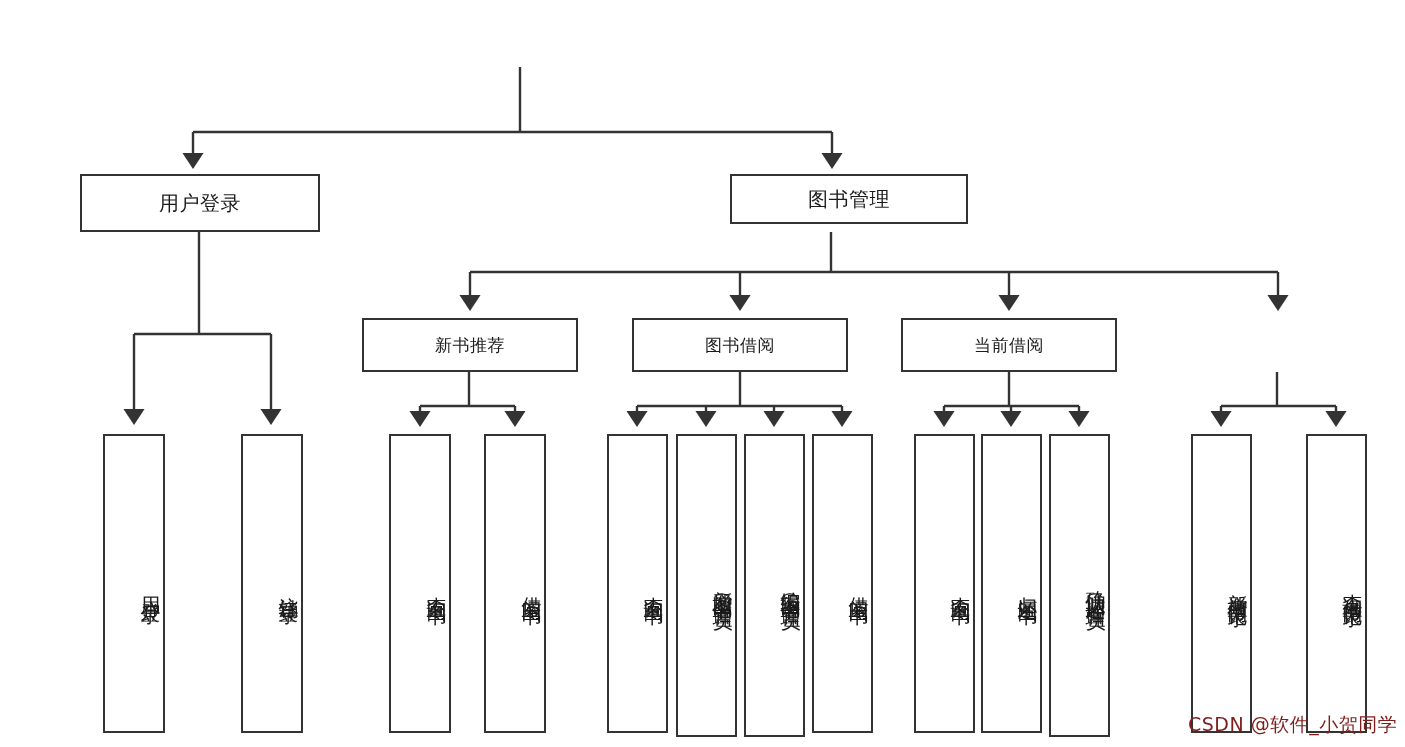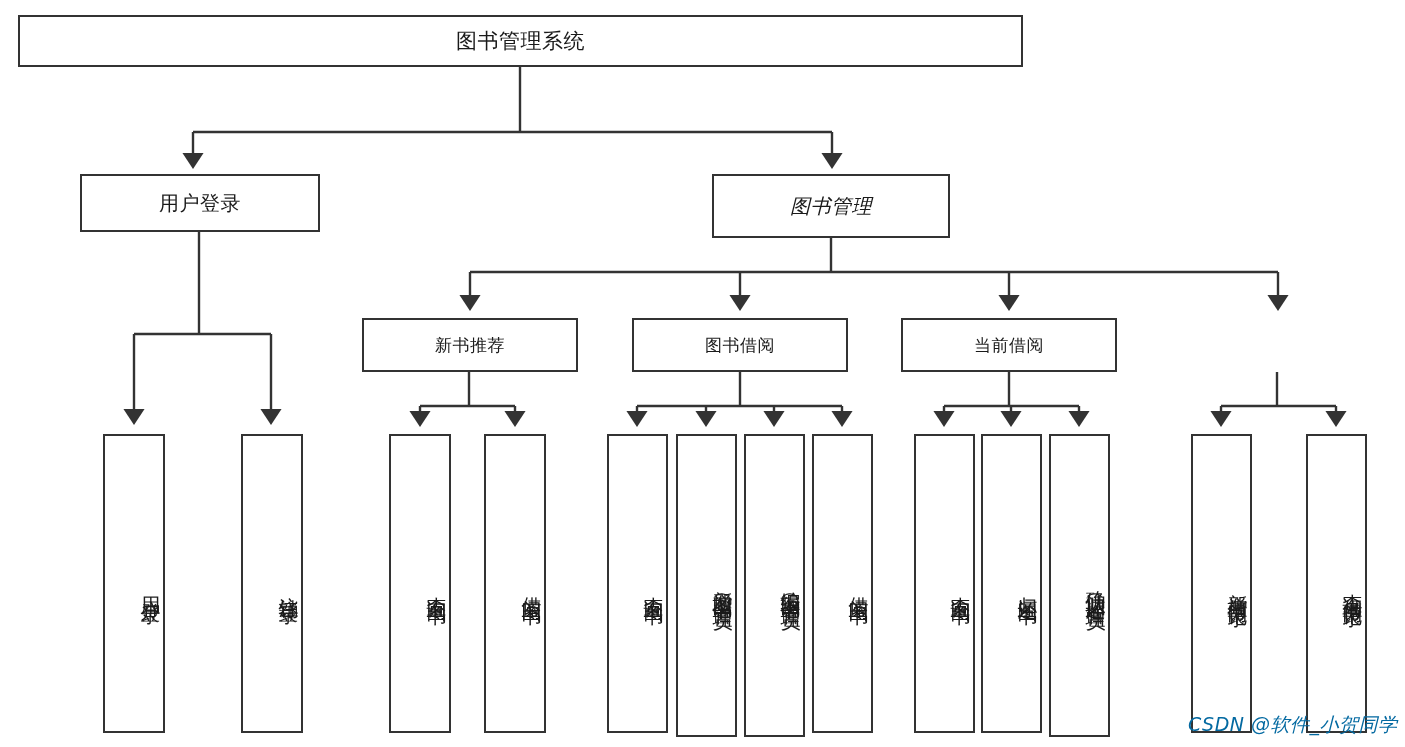--- a/index.html
+++ b/index.html
@@ -61,24 +61,23 @@
     stroke-width:2.4;
   }
   .arrowhead{
     fill:#333333;
   }
   #watermark{
     position:absolute;
     left:1188px;
     top:712px;
     font-size:19px;
-    color:#0369a1;
+    color:#7f1d1d;
     white-space:nowrap;
     letter-spacing:0.5px;
-    font-style:italic;
   }
 </style>
 </head>
 <body>
 
 <div id="canvas">
 
   <svg id="links" viewBox="0 0 1405 747">
     <defs>
       <marker id="arw" markerWidth="14" markerHeight="14" refX="1.2" refY="5" orient="auto" markerUnits="strokeWidth">
@@ -121,28 +120,25 @@
     <path class="edge" marker-end="url(#arw)" d="M944,406 L944,414"></path>
     <path class="edge" marker-end="url(#arw)" d="M1011,406 L1011,414"></path>
     <path class="edge" marker-end="url(#arw)" d="M1079,406 L1079,414"></path>
 
     <path class="edge" d="M1277,372 L1277,406"></path>
     <path class="edge" d="M1221,406 L1336,406"></path>
     <path class="edge" marker-end="url(#arw)" d="M1221,406 L1221,414"></path>
     <path class="edge" marker-end="url(#arw)" d="M1336,406 L1336,414"></path>
   </svg>
 
-  <div class="node root" style="left:18px;top:15px;width:1005px;height:52px;">
-    <span class="label">图书管理系统</span>
-  </div>
 
   <div class="node lvl1" style="left:80px;top:174px;width:240px;height:58px;">
     <span class="label">用户登录</span>
   </div>
-  <div class="node lvl1" style="left:712px;top:174px;width:238px;height:64px;font-style:italic;">
+  <div class="node lvl1" style="left:730px;top:174px;width:238px;height:50px;">
     <span class="label">图书管理</span>
   </div>
 
   <div class="node lvl2" style="left:362px;top:318px;width:216px;height:54px;">
     <span class="label">新书推荐</span>
   </div>
   <div class="node lvl2" style="left:632px;top:318px;width:216px;height:54px;">
     <span class="label">图书借阅</span>
   </div>
   <div class="node lvl2" style="left:901px;top:318px;width:216px;height:54px;justify-content:center;">

